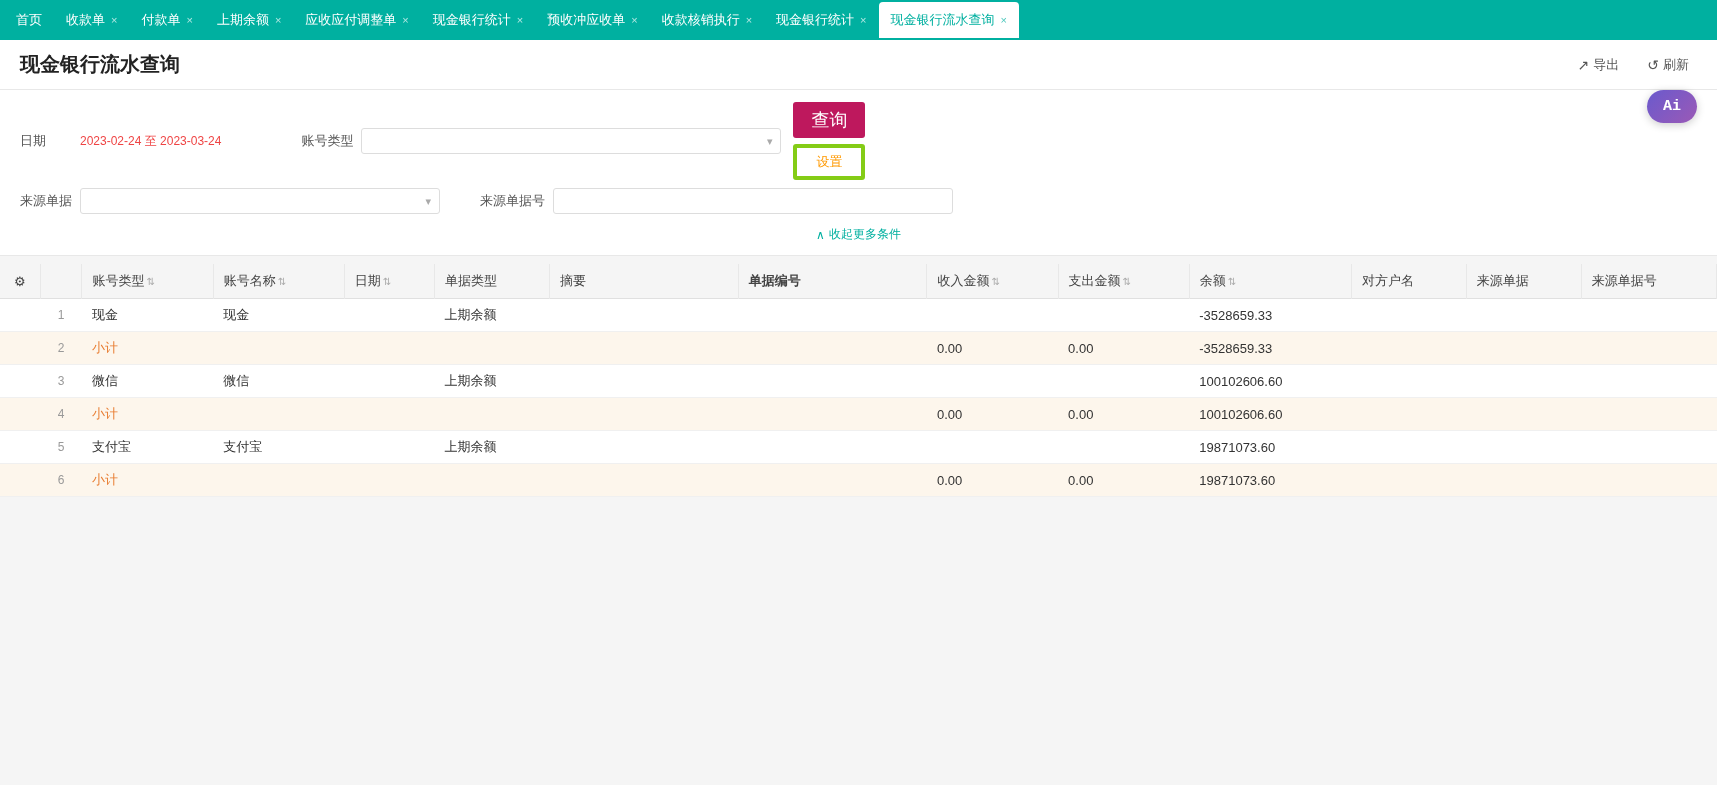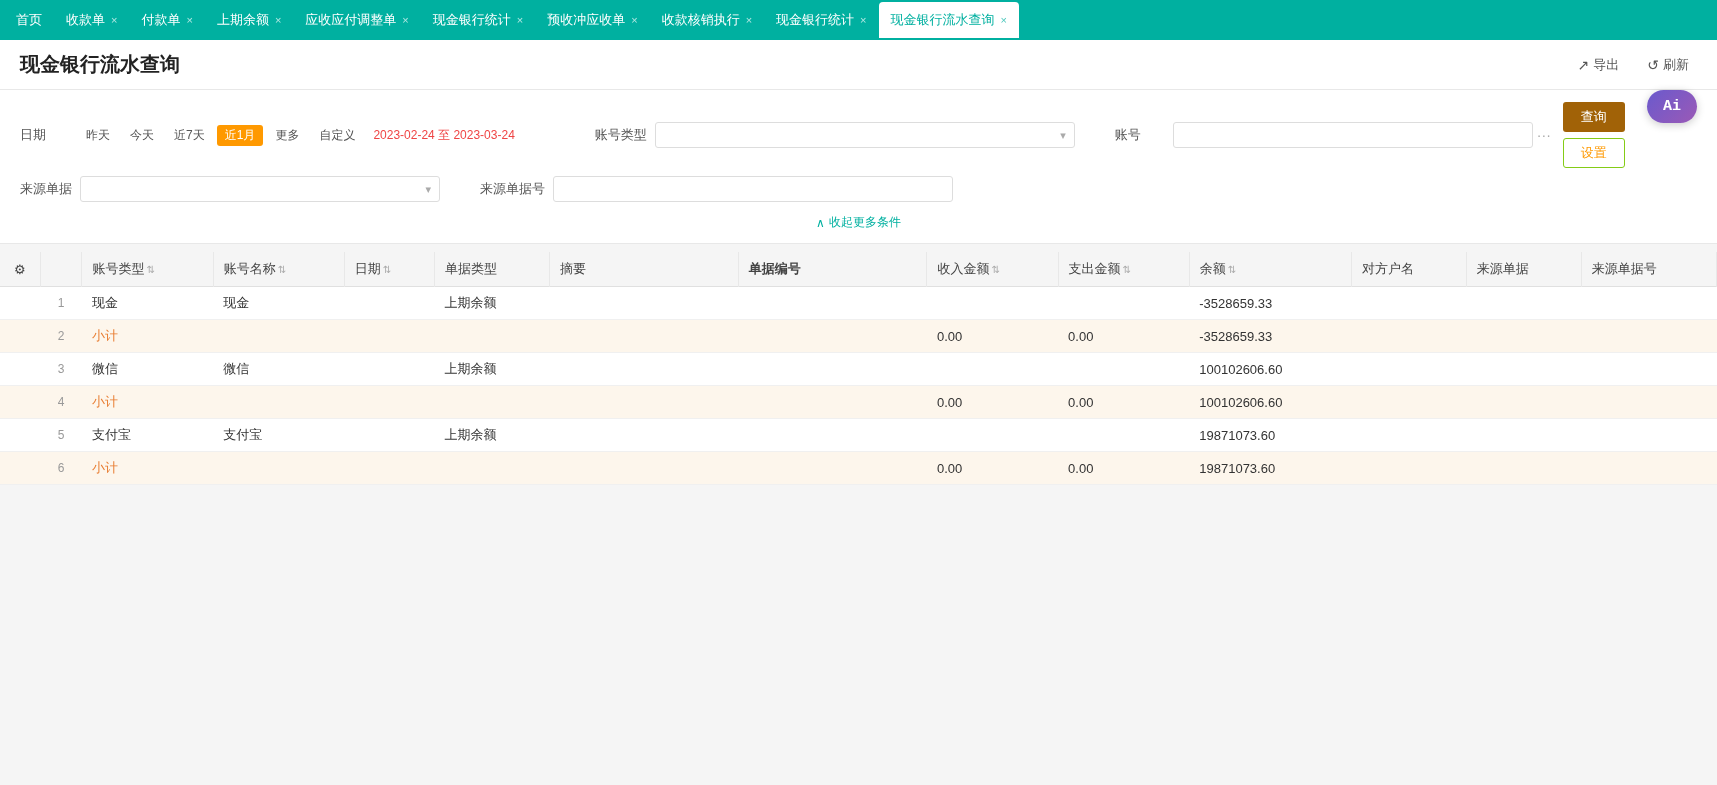--- a/index.html
+++ b/index.html
@@ -215,33 +215,33 @@
     }
 
     
     .gear-th {
       text-align: center !important;
       width: 36px;
     }
 
     
     .btn-query {
-      background: #a16207;
+      background: #be185d;
       color: #fff;
       border: none;
       border-radius: 3px;
       padding: 6px 18px;
-      font-size: 13px;
+      font-size: 18px;
       cursor: pointer;
       white-space: nowrap;
     }
     .btn-settings {
       background: #fff;
       color: #f90;
-      border: 1px solid #84cc16;
+      border: 4px solid #84cc16;
       border-radius: 3px;
       padding: 5px 16px;
       font-size: 13px;
       cursor: pointer;
       white-space: nowrap;
     }
     .btn-group {
       display: flex;
       flex-direction: column;
       gap: 6px;
@@ -320,45 +320,30 @@
       <span style="font-size:14px;">↺</span>
       <span>刷新</span>
     </div>
   </div>
 </div>
 
 <div class="filter-area">
   <div class="filter-row">
 
     <span class="filter-label">日期</span>
-    <div class="date-options">
-      <span class="date-btn">昨天</span>
-      <span class="date-btn">今天</span>
-      <span class="date-btn">近7天</span>
-      <span class="date-btn active">近1月</span>
-      <span class="date-btn">更多</span>
-      <span class="date-btn">自定义</span>
-    </div>
     <span class="date-range" style="margin-left:10px;">2023-02-24 至 2023-03-24</span>
 
     <div class="filter-field" style="margin-left:80px;">
       <span class="filter-label">账号类型</span>
       <div class="filter-input-box wide" style="margin-left:8px; width:420px;">
         <span style="color:#ccc; font-size:12px;"></span>
         <span class="dropdown-arrow">▾</span>
       </div>
     </div>
 
-    <div class="filter-field" style="margin-left:40px;">
-      <span class="filter-label">账号</span>
-      <div class="filter-input-box" style="margin-left:8px; width:360px;">
-        <span></span>
-      </div>
-      <span class="filter-dots">···</span>
-    </div>
 
     <div class="btn-group">
       <button class="btn-query">查询</button>
       <button class="btn-settings">设置</button>
     </div>
   </div>
 
   <div class="filter-row">
     <span class="filter-label">来源单据</span>
     <div class="filter-input-box" style="margin-left:8px; width:360px;">

